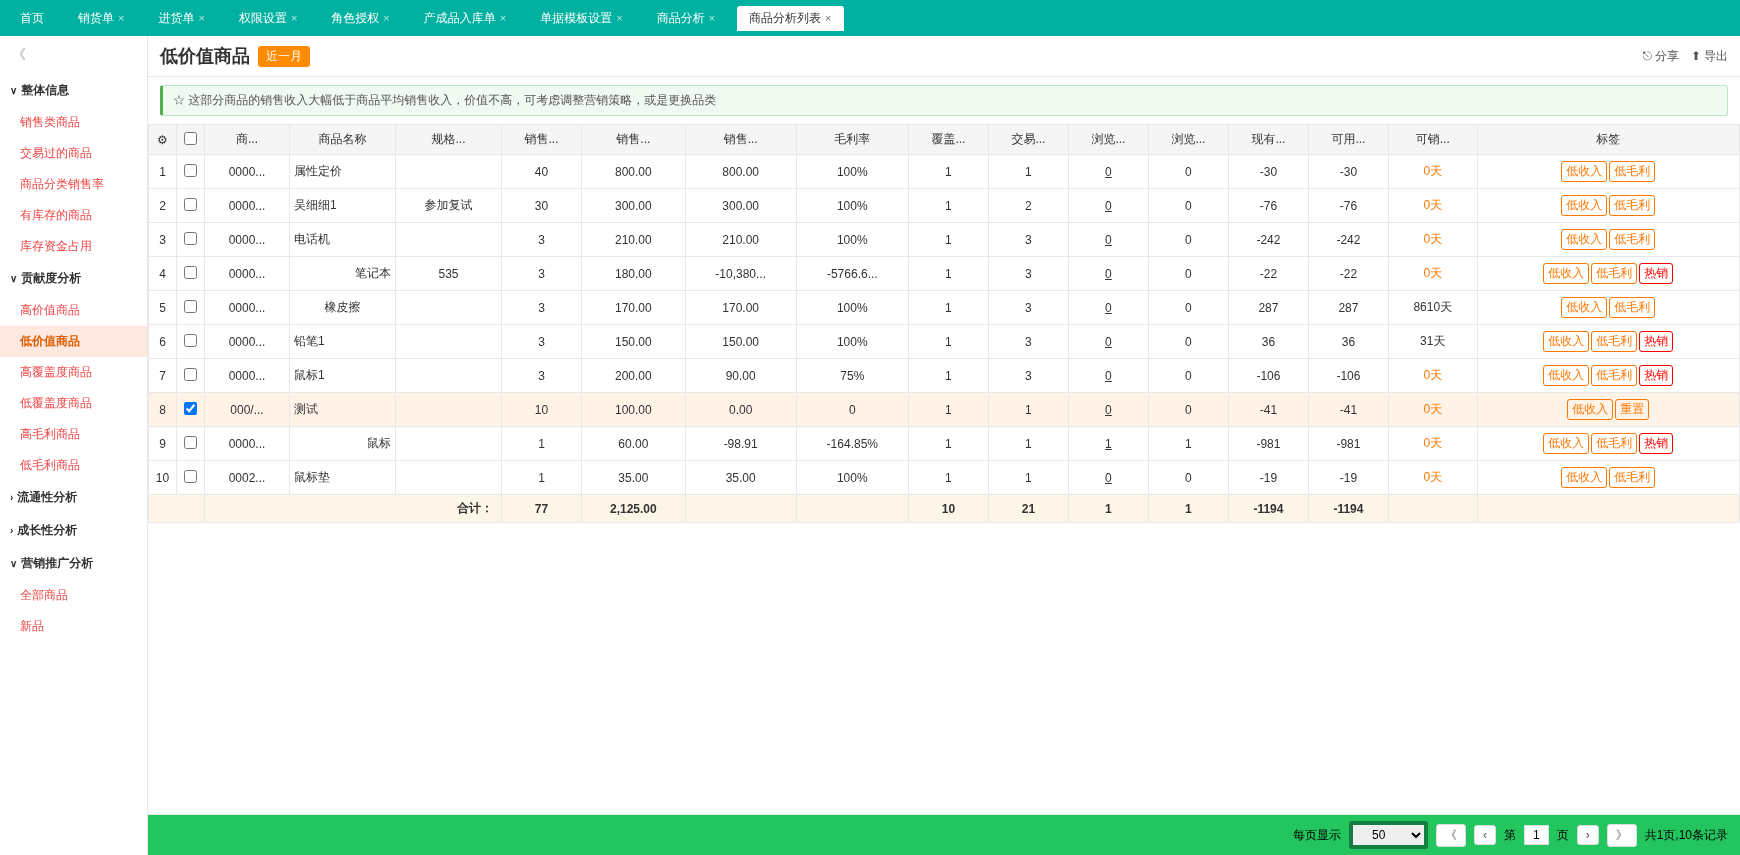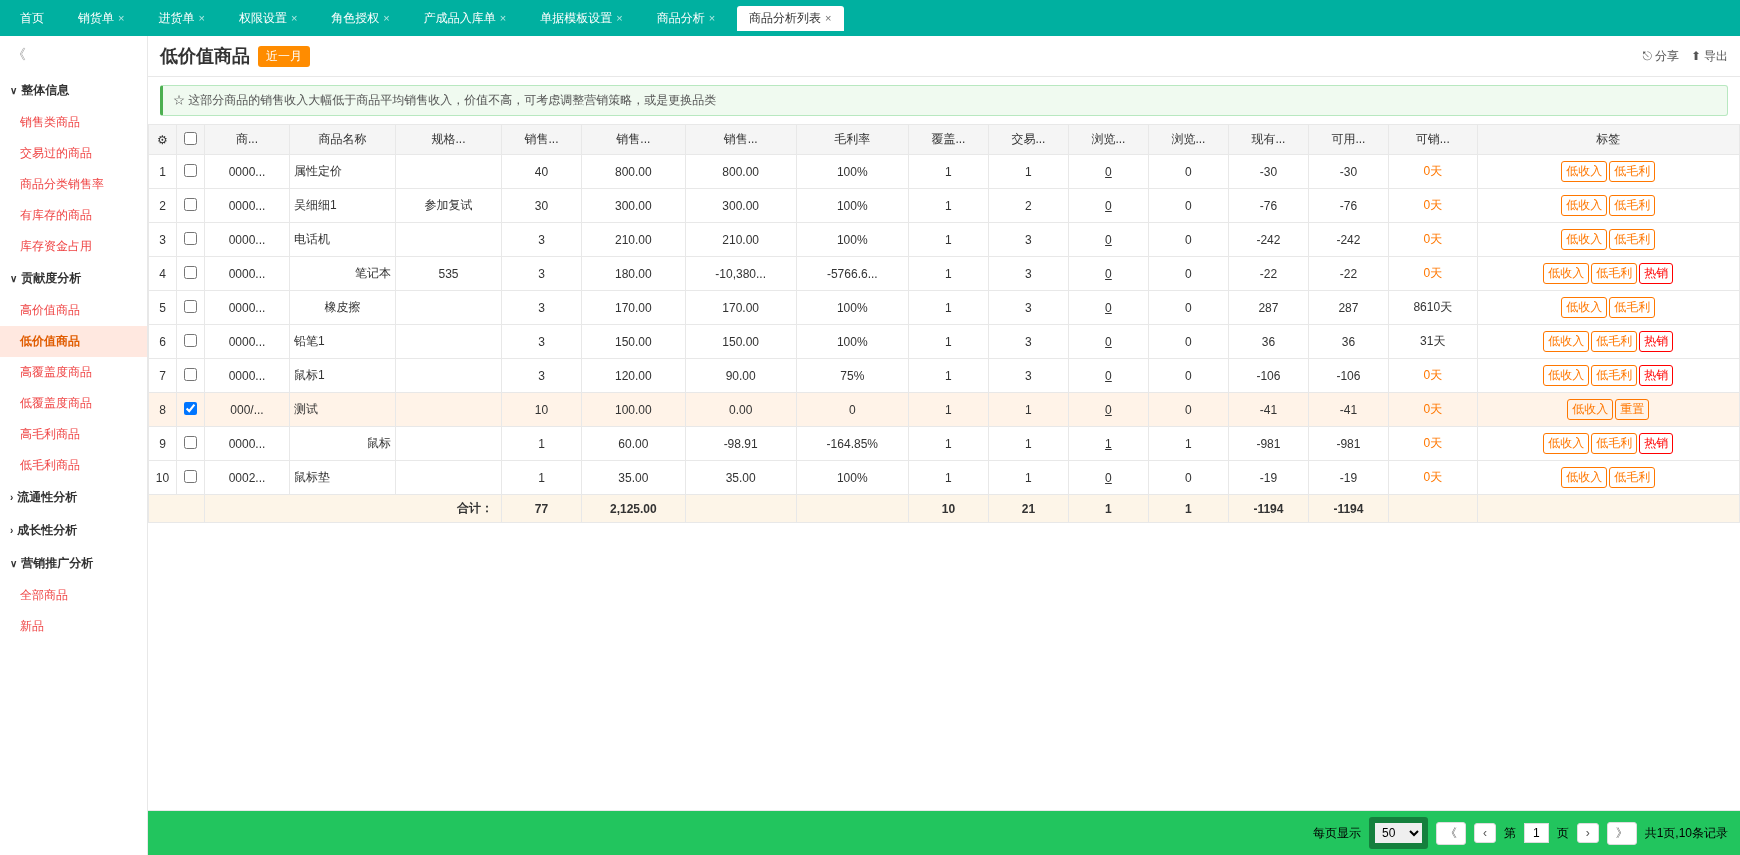--- a/index.html
+++ b/index.html
@@ -191,23 +191,23 @@
       display: flex;
       align-items: center;
       justify-content: flex-end;
       padding: 6px 12px;
       border-top: 1px solid #e8e8e8;
       background: #22c55e;
       gap: 8px;
       font-size: 12px;
     }
     .pagination-bar select {
-      border: 6px solid #15803d;
+      border: 4px solid #15803d;
       border-radius: 3px;
-      padding: 2px 3px;
+      padding: 2px 15px;
       font-size: 12px;
     }
     .page-btn {
       border: 1px solid #ddd;
       background: #fff;
       padding: 2px 8px;
       cursor: pointer;
       border-radius: 3px;
       color: #555;
     }
@@ -503,21 +503,21 @@
       <td class="days-normal">31天</td>
       <td><span class="tag-badge tag-low-income">低收入</span><span class="tag-badge tag-low-income">低毛利</span><span class="tag-badge tag-hot">热销</span></td>
     </tr>
             <tr>
       <td>7</td>
       <td><input type="checkbox" style=""></td>
       <td>0000...</td>
       <td style="text-align:left;">鼠标1</td>
       <td></td>
       <td>3</td>
-      <td>120.00</td>
+      <td>200.00</td>
       <td>90.00</td>
       <td>75%</td>
       <td>1</td>
       <td>3</td>
       <td><span class="underline">0</span></td>
       <td>0</td>
       <td>-106</td>
       <td>-106</td>
       <td class="zero-days">0天</td>
       <td><span class="tag-badge tag-low-income">低收入</span><span class="tag-badge tag-low-income">低毛利</span><span class="tag-badge tag-hot">热销</span></td>

